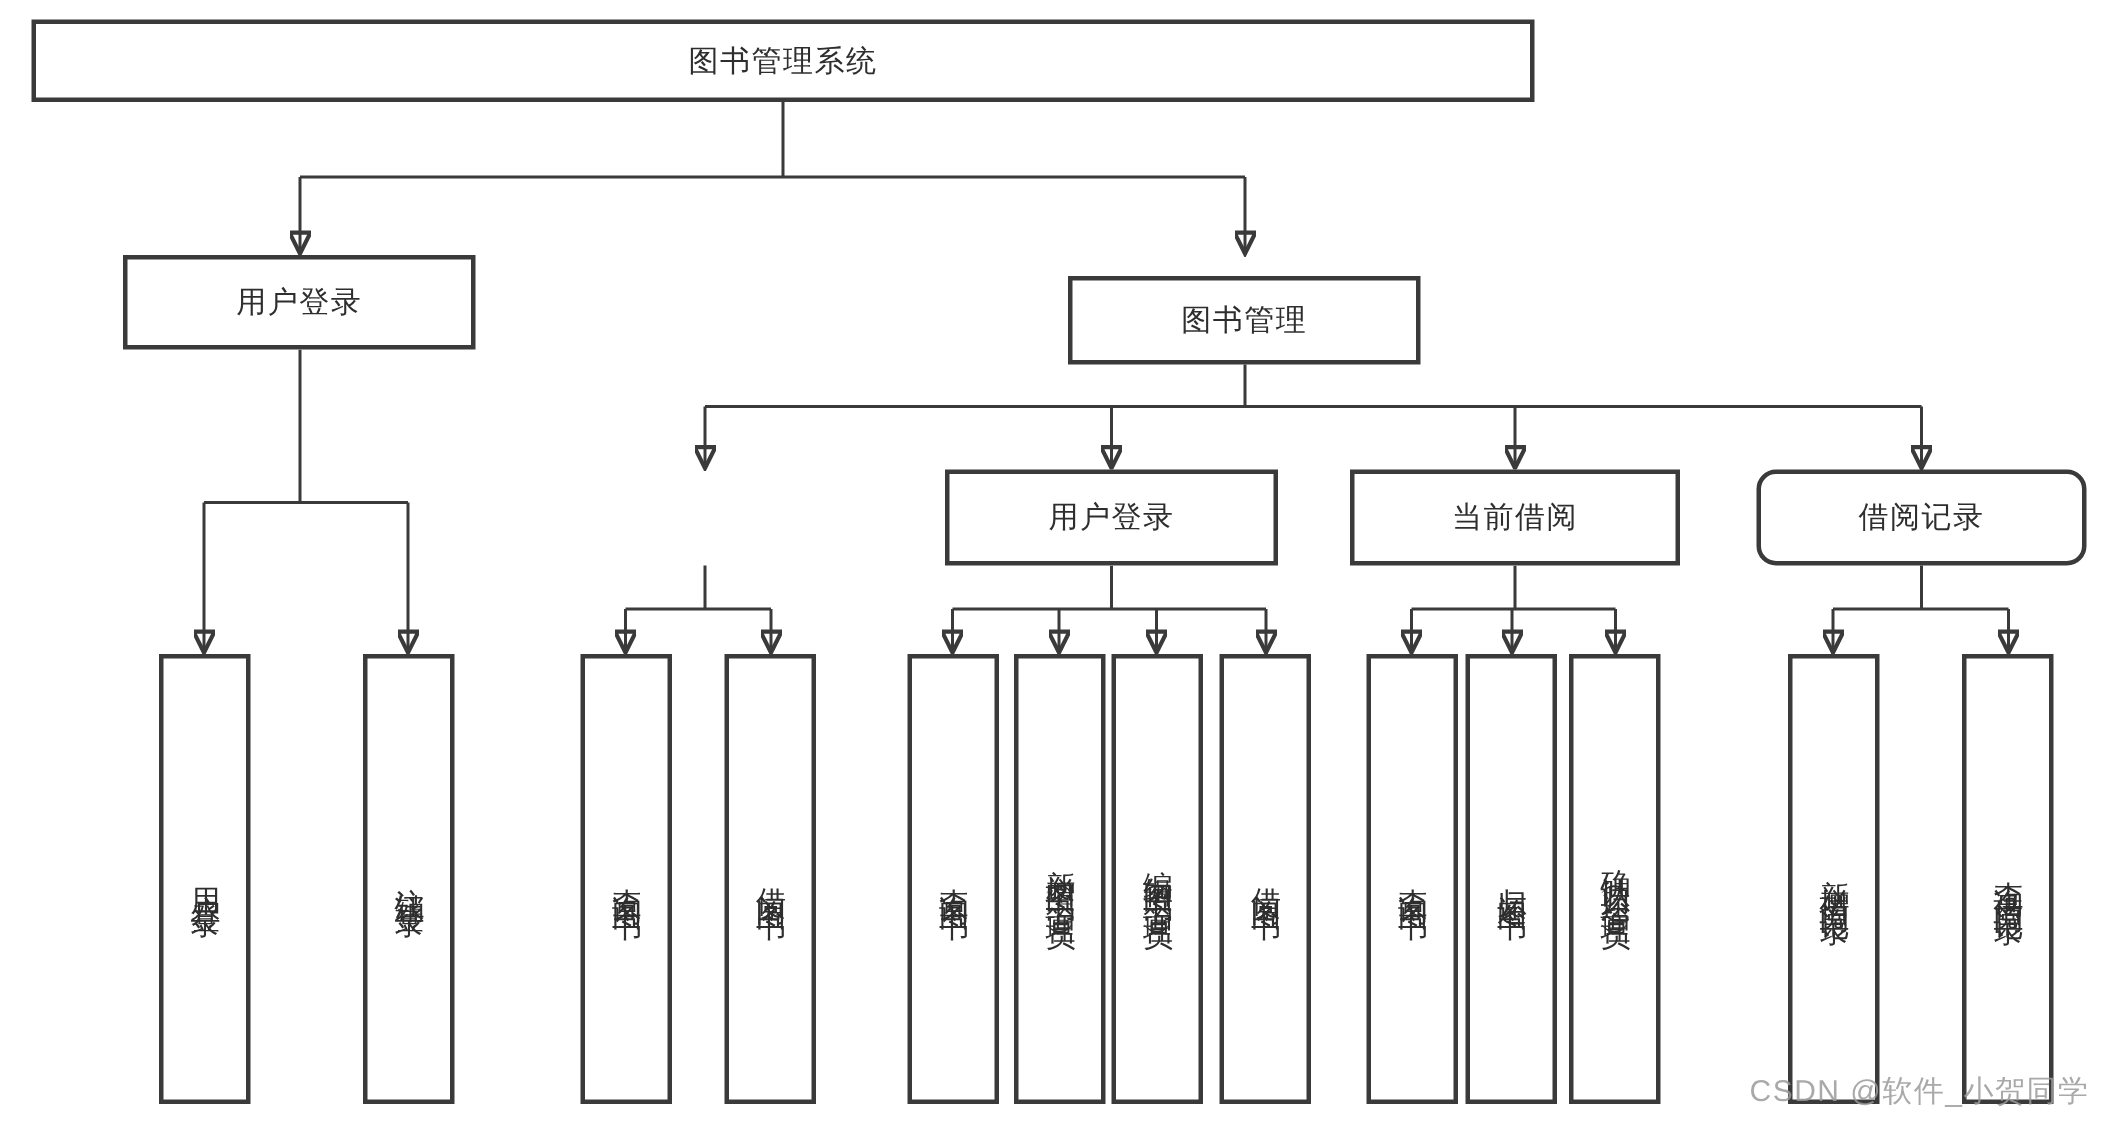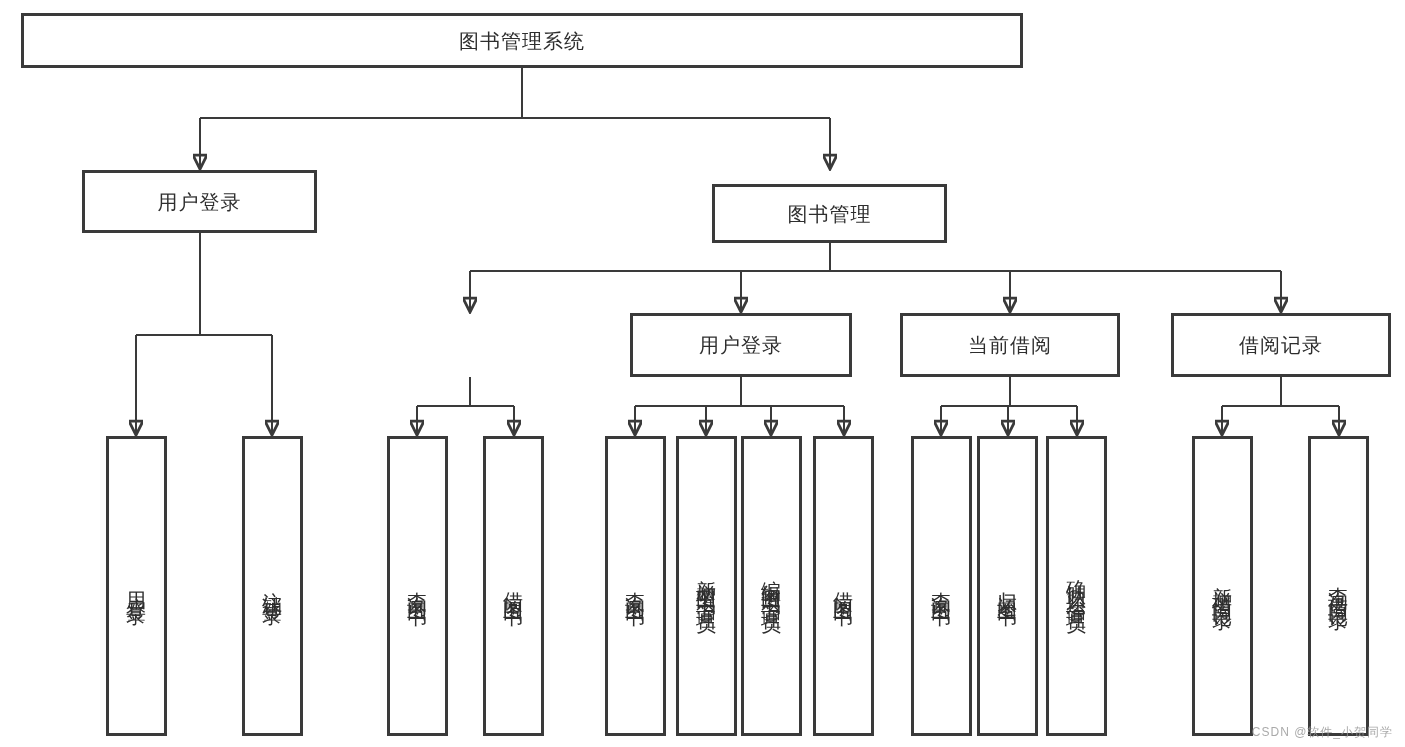--- a/index.html
+++ b/index.html
@@ -13,21 +13,21 @@
   .box{
     position:absolute;box-sizing:border-box;border:3px solid var(--line);
     background:var(--background);display:flex;align-items:center;justify-content:center;
     color:var(--text);font-size:20px;line-height:1.2;
   }
   .hlabel{letter-spacing:1px;white-space:nowrap;}
   .vbox{writing-mode:vertical-rl;text-orientation:mixed;}
   .vbox .vlabel{letter-spacing:5px;}
   .watermark{
     position:absolute;right:12px;bottom:6px;color:var(--watermark);opacity:.85;
-    font-size:12px;letter-spacing:1px;white-space:nowrap;
+    font-size:20px;letter-spacing:1px;white-space:nowrap;
   }
 </style>
 </head>
 <body>
 
 <div class="stage">
 
   <svg class="connectors" width="1405" height="747" viewBox="0 0 1405 747" xmlns="http://www.w3.org/2000/svg">
     <defs>
       <marker id="arrow" viewBox="0 0 10 10" refX="8.5" refY="5" markerWidth="9" markerHeight="7" orient="auto">
@@ -79,21 +79,21 @@
   <div class="box" style="left:712px;top:184px;width:235px;height:59px;">
     <span class="hlabel">图书管理</span>
   </div>
 
   <div class="box" style="left:630px;top:313px;width:222px;height:64px;">
     <span class="hlabel">用户登录</span>
   </div>
   <div class="box" style="left:900px;top:313px;width:220px;height:64px;">
     <span class="hlabel">当前借阅</span>
   </div>
-  <div class="box" style="left:1171px;top:313px;width:220px;height:64px;">
+  <div class="box" style="left:1171px;top:313px;width:220px;height:64px;border-radius:13px;">
     <span class="hlabel">借阅记录</span>
   </div>
 
   <div class="box vbox" style="left:106px;top:436px;width:61px;height:300px;">
     <span class="vlabel">用户登录</span>
   </div>
   <div class="box vbox" style="left:242px;top:436px;width:61px;height:300px;">
     <span class="vlabel">注销登录</span>
   </div>
 

